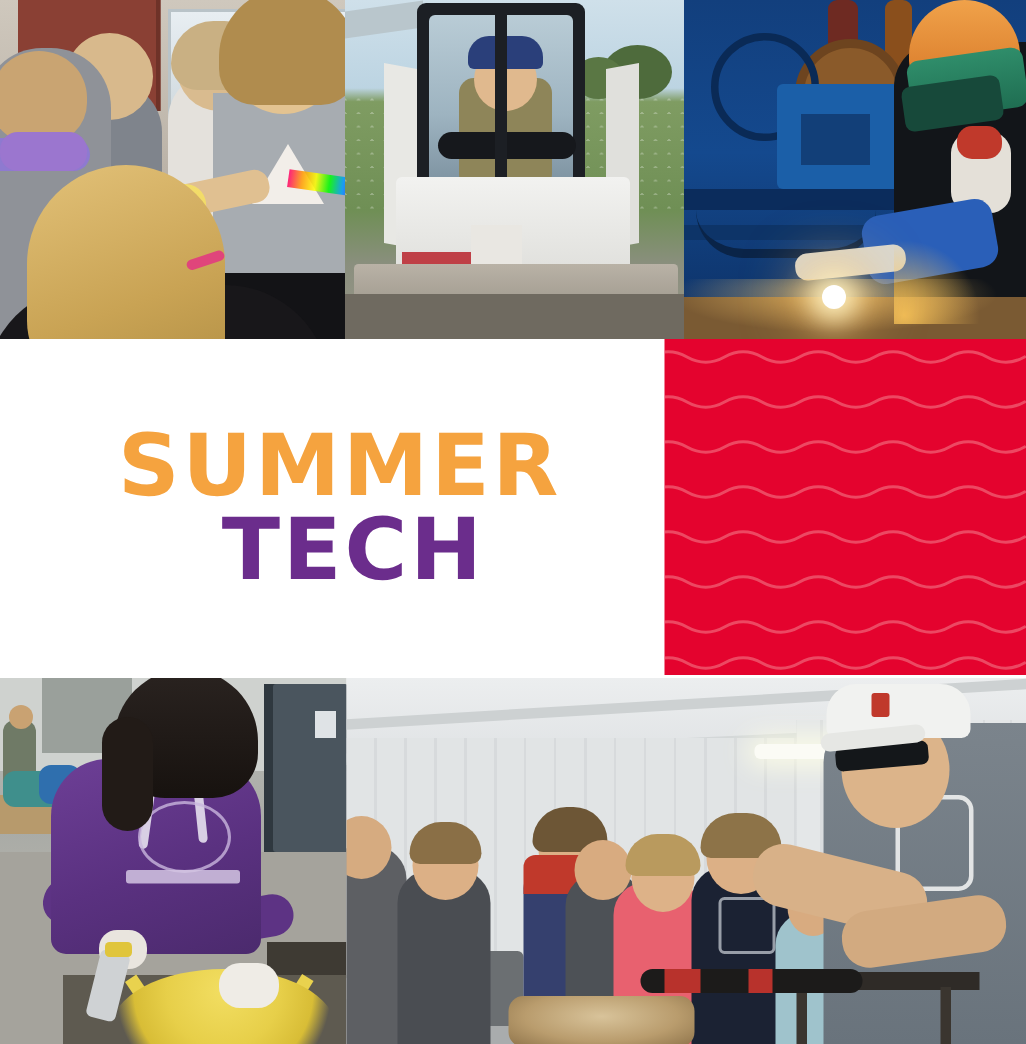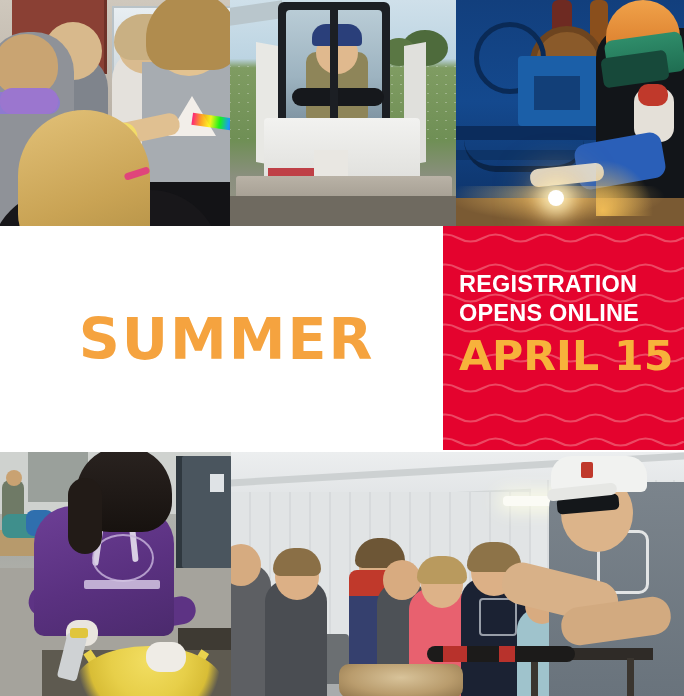--- a/index.html
+++ b/index.html
@@ -293,41 +293,37 @@
       <div class="tr-sp3"></div>
         <div class="tr-sp2"></div>
         <div class="tr-spark"></div>
     </div>
   </div>
 
   <div class="midband"></div>
 
   <div class="headline">
     <div class="hl hl-summer">SUMMER</div>
+    <div class="hl hl-tech">TECH</div>
   </div>
 
   <div class="redpanel">
     <svg class="waves" viewBox="0 0 241 224" preserveAspectRatio="none">
       <defs>
         <path id="w" d="M-10 0 q12.5 -7 25 0 t25 0 t25 0 t25 0 t25 0 t25 0 t25 0 t25 0 t25 0 t25 0" fill="none" stroke="#F4828F" stroke-width="2.1" stroke-linecap="round"></path>
       </defs>
       <use href="#w" y="12"></use>
         <use href="#w" y="42"></use>
         <use href="#w" y="72"></use>
       <use href="#w" y="102"></use>
         <use href="#w" y="132"></use>
         <use href="#w" y="162"></use>
       <use href="#w" y="192"></use>
         <use href="#w" y="216"></use>
     </svg>
-    <div class="reg-text">
-      <div class="reg-line">REGISTRATION</div>
-      <div class="reg-line">OPENS ONLINE</div>
-      <div class="reg-date">APRIL 15</div>
-    </div>
   </div>
 
   <div class="photo-row-bottom">
 
     <div class="photo p-botleft">
       <div class="ph bl-bg"></div>
       <div class="bl-wall"></div>
         <div class="bl-panel"></div>
       <div class="bl-door2"></div>
         <div class="bl-door"></div>

